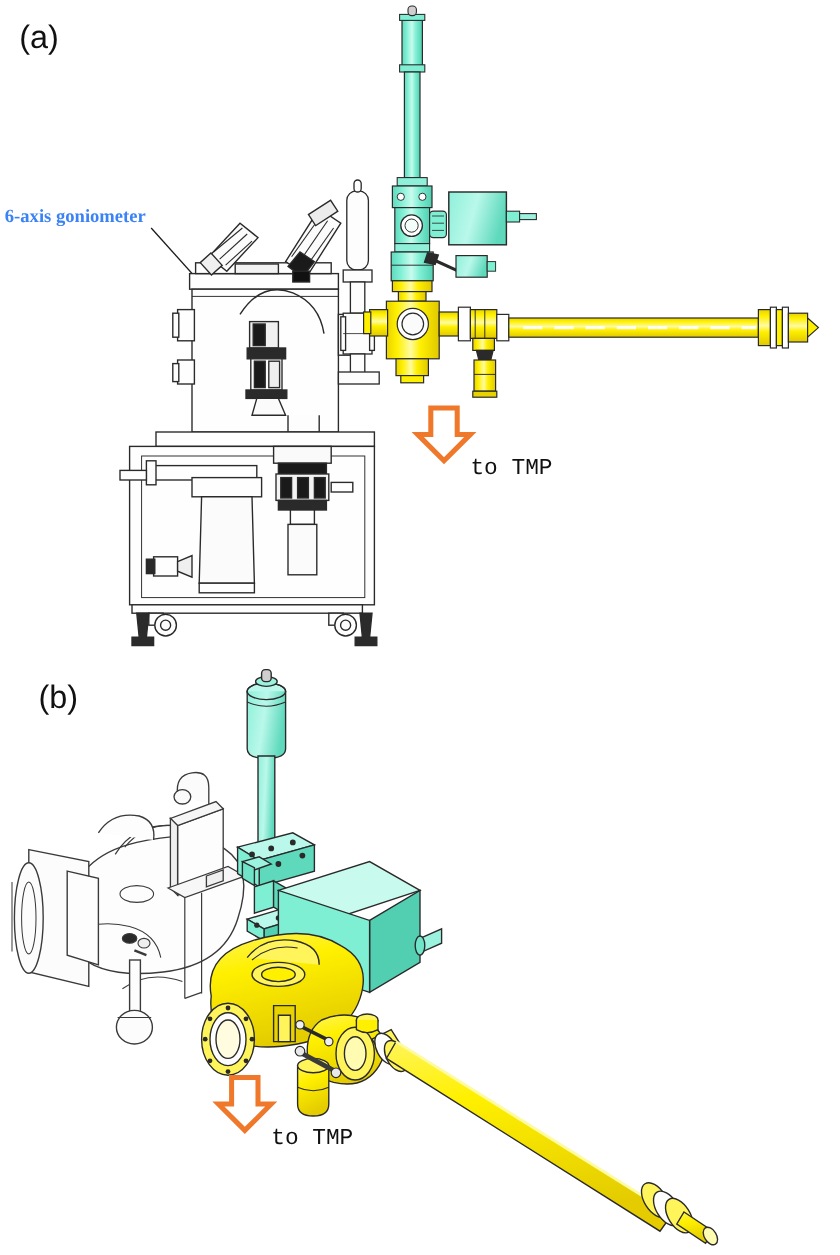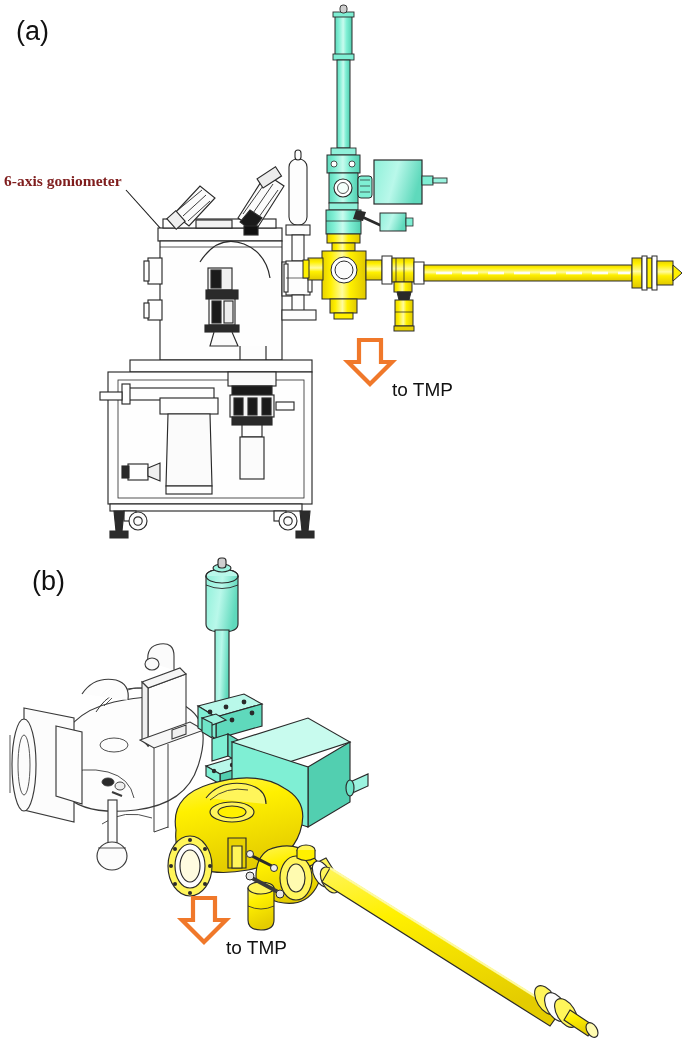--- a/index.html
+++ b/index.html
@@ -5,23 +5,23 @@
   html,body{margin:0;padding:0;background:#ffffff;}
   body{width:700px;height:1046px;position:relative;overflow:hidden;
        font-family:"Liberation Sans",sans-serif;-webkit-font-smoothing:antialiased;}
   .fig{position:absolute;inset:0;}
   svg{display:block;}
   .panel-label{position:absolute;font-family:"Liberation Sans",sans-serif;
       font-size:27px;font-weight:400;color:#111;letter-spacing:0px;}
   #label-a{left:16px;top:16px;}
   #label-b{left:32px;top:566px;}
   .anno-serif{position:absolute;font-family:"Liberation Serif",serif;
-      font-size:15.5px;color:#7f1d1d;white-space:nowrap;font-weight:600;}
+      font-size:15.5px;color:#3b82f6;white-space:nowrap;font-weight:600;}
   #gonio-label{left:4px;top:172px;}
-  .tmp-text{position:absolute;font-family:Liberation Sans, sans-serif;
+  .tmp-text{position:absolute;font-family:Liberation Mono, monospace;
       font-size:19px;color:#111;white-space:nowrap;}
   #tmp-a{left:392px;top:379px;}
   #tmp-b{left:226px;top:937px;}
 </style>
 </head>
 <body>
 
 <div class="fig">
 
 <svg width="700" height="1046" viewBox="0 0 700 1046">

